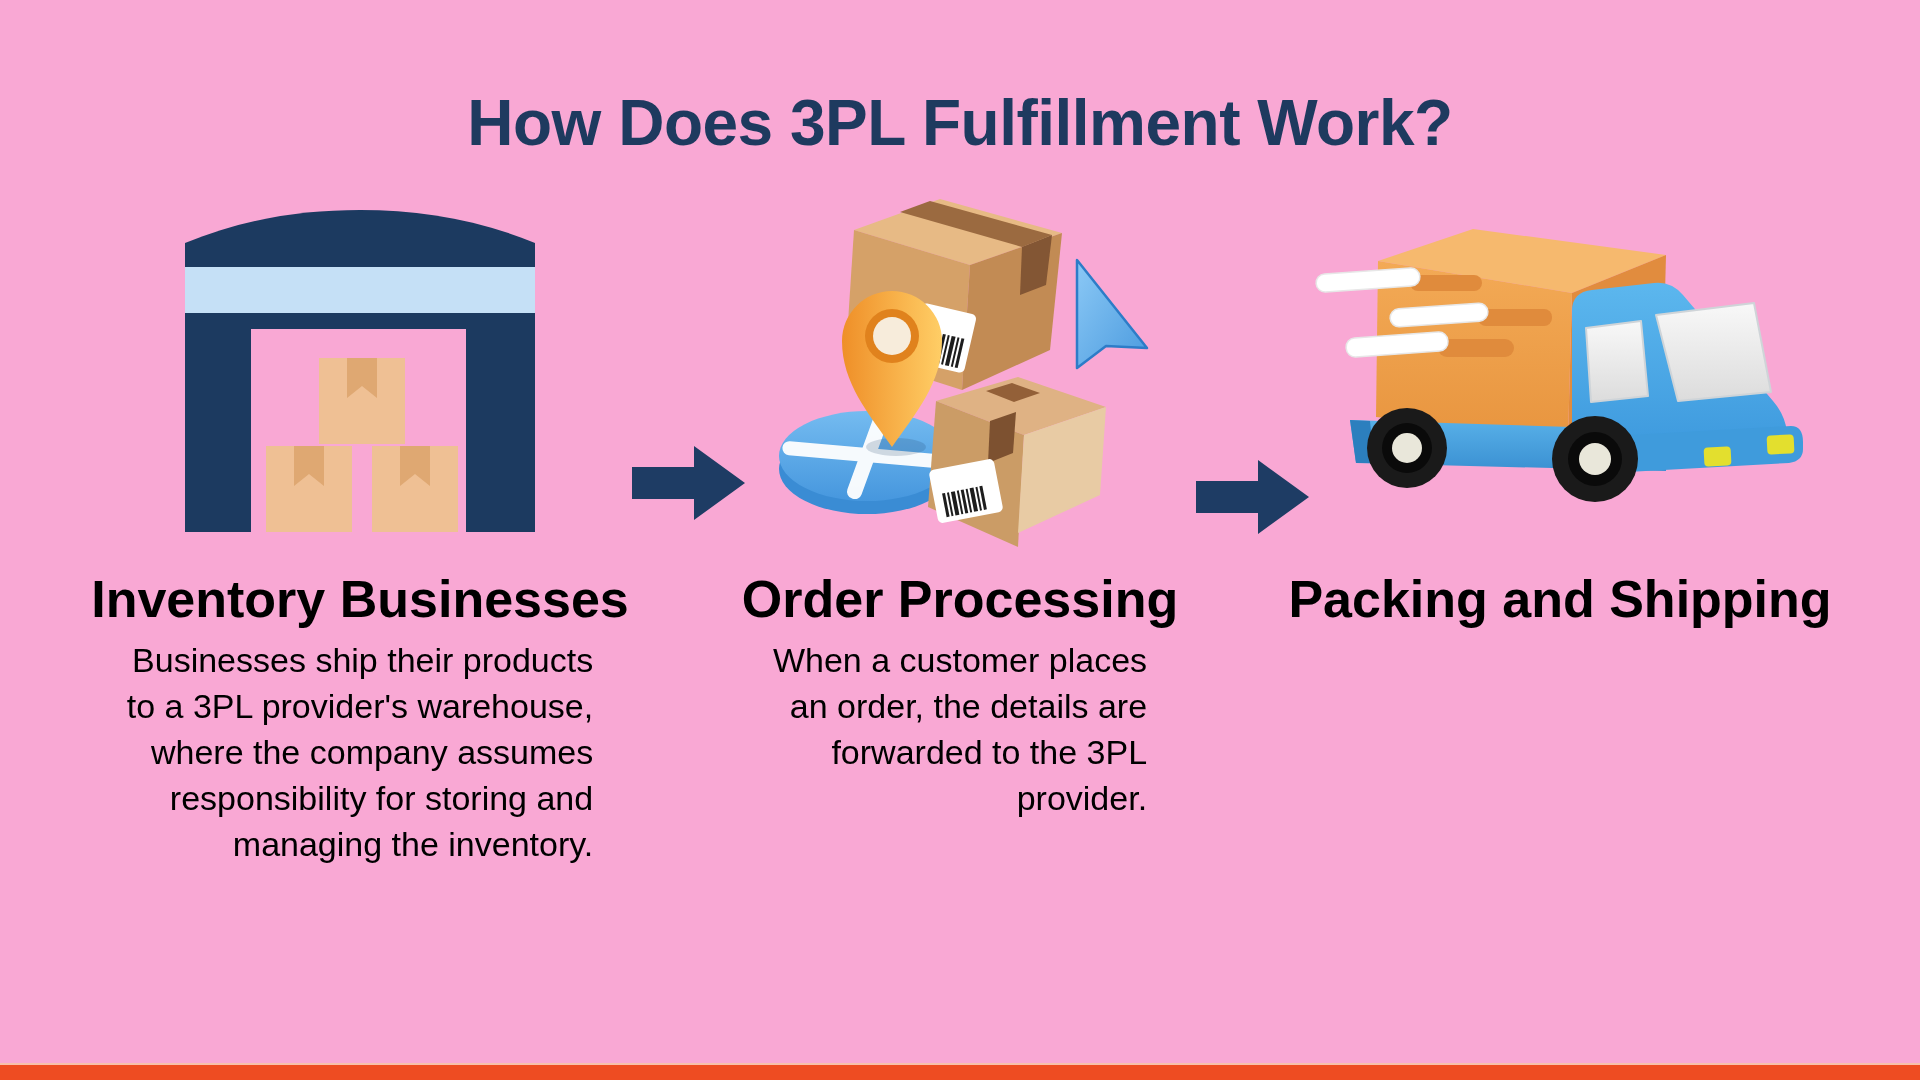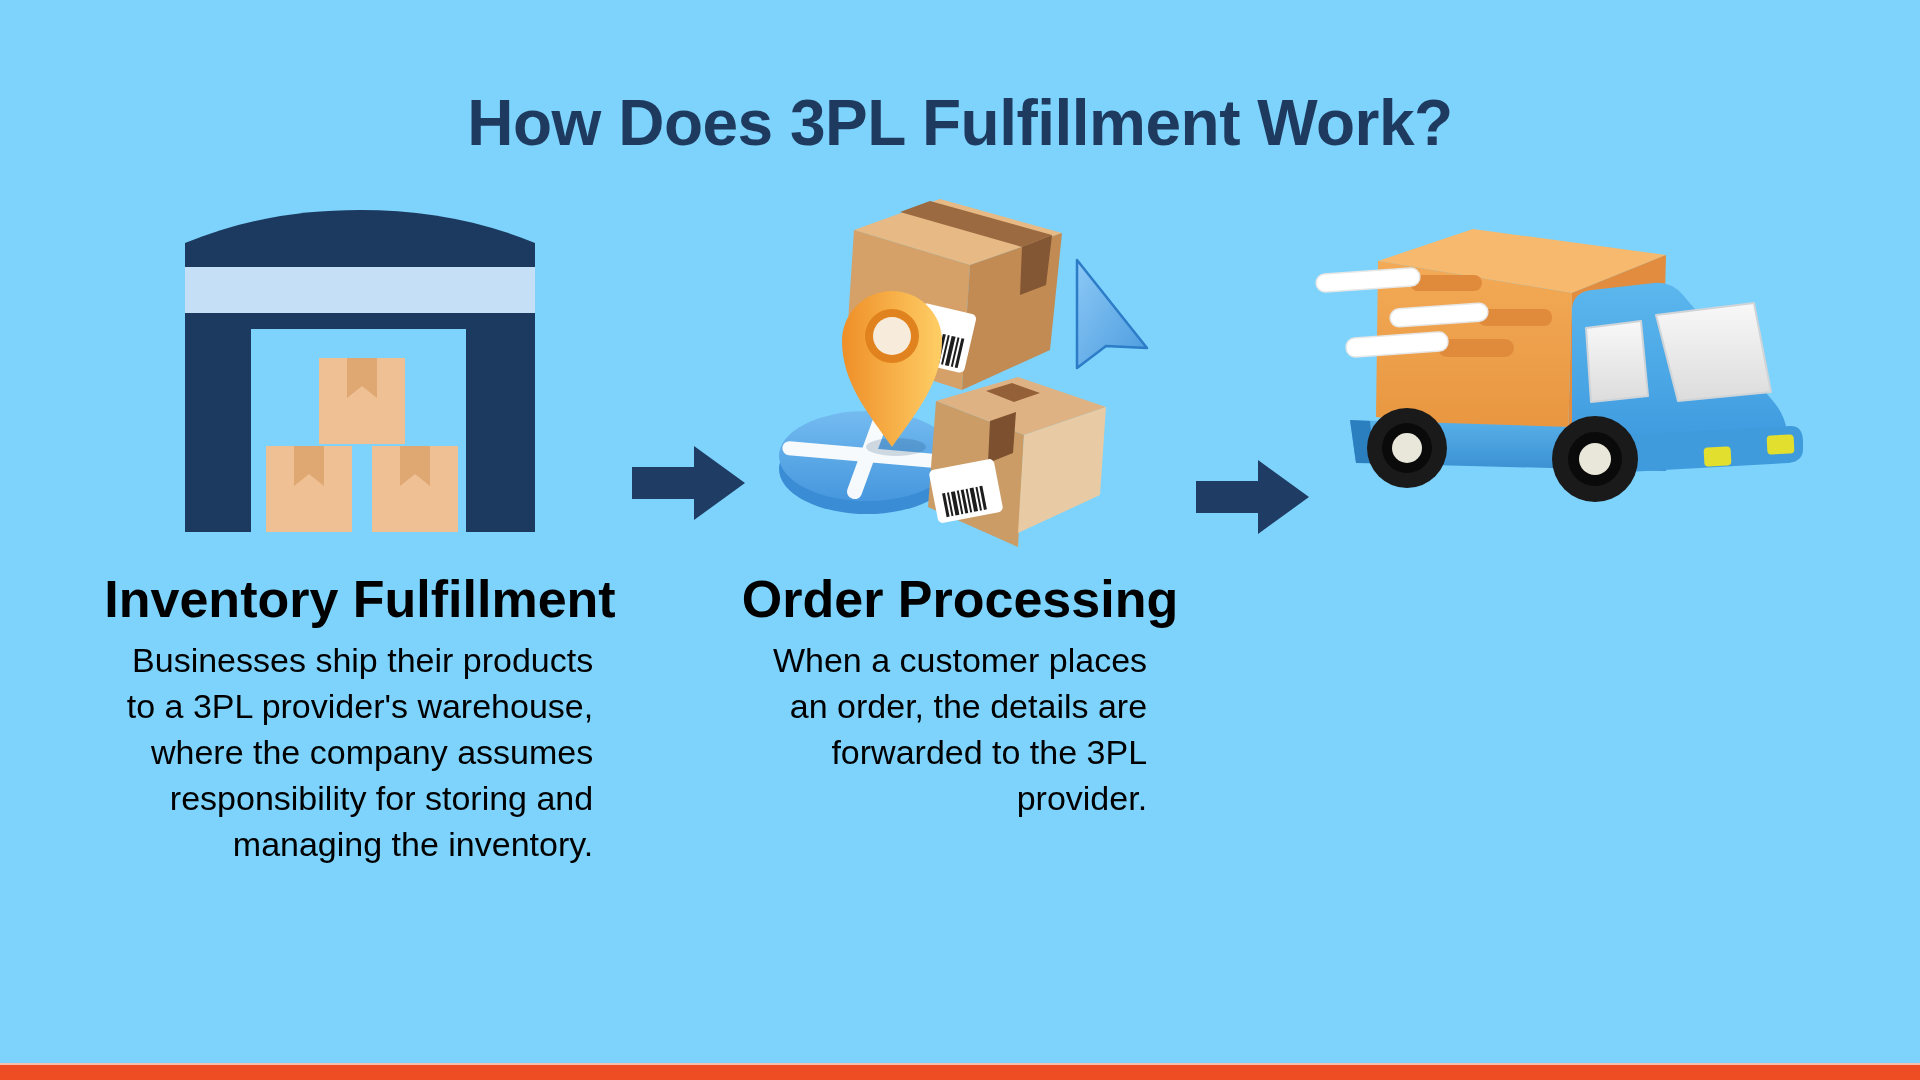--- a/index.html
+++ b/index.html
@@ -1,18 +1,18 @@
 <!DOCTYPE html>
 <html><head>
 <meta charset="utf-8">
 <style>
   html,body { margin:0; padding:0; background:#ffffff; }
   body { width:1920px; height:1080px; overflow:hidden;
          font-family:"Liberation Sans", sans-serif; }
-  .canvas { position:relative; width:1920px; height:1080px; background:#7dd3fc; }
+  .canvas { position:relative; width:1920px; height:1080px; background:#f9a8d4; }
 
   .page-title {
     margin:0; padding-top:86px;
     text-align:center;
     font-size:64px; font-weight:700; letter-spacing:-0.5px;
     color:#1e3a5f;
   }
 
   .steps {
     display:flex; justify-content:center; align-items:flex-start;
@@ -64,21 +64,21 @@
             <rect x="81" y="236" width="86" height="86"></rect>
             <rect x="187" y="236" width="86" height="86"></rect>
           </g>
           <g fill="#dfa872">
             <path d="M162,148 h30 v40 l-15,-12 l-15,12 Z"></path>
             <path d="M109,236 h30 v40 l-15,-12 l-15,12 Z"></path>
             <path d="M215,236 h30 v40 l-15,-12 l-15,12 Z"></path>
           </g>
         </svg>
       </div>
-      <h2 class="step-heading">Inventory Fulfillment</h2>
+      <h2 class="step-heading">Inventory Businesses</h2>
       <p class="step-desc" style="max-width:560px">Businesses ship their products
 to a 3PL provider's warehouse,
 where the company assumes
 responsibility for storing and
 managing the inventory.</p>
     </section>
 
     <section class="step">
       <div class="icon-wrap">
         <svg width="420" height="372" viewBox="0 0 420 372" aria-hidden="true">
@@ -220,20 +220,21 @@
             <circle cx="285" cy="260" r="16" fill="#e9e7da"></circle>
           </g>
 
           <g fill="#ffffff" stroke="#e7e7e7" stroke-width="1.5">
             <rect x="6" y="72" width="104" height="18" rx="9" transform="rotate(-4 58 81)"></rect>
             <rect x="80" y="107" width="98" height="18" rx="9" transform="rotate(-4 129 116)"></rect>
             <rect x="36" y="136" width="102" height="19" rx="9" transform="rotate(-4 87 145)"></rect>
           </g>
         </svg>
       </div>
+      <h2 class="step-heading">Packing and Shipping</h2>
     </section>
 
   </div>
 
   <svg class="flow-arrow a1" viewBox="0 0 113 74" aria-hidden="true">
     <path d="M0,21 H62 V0 L113,37 L62,74 V53 H0 Z" fill="#1e3c64"></path>
   </svg>
   <svg class="flow-arrow a2" viewBox="0 0 113 74" aria-hidden="true">
     <path d="M0,21 H62 V0 L113,37 L62,74 V53 H0 Z" fill="#1e3c64"></path>
   </svg>

